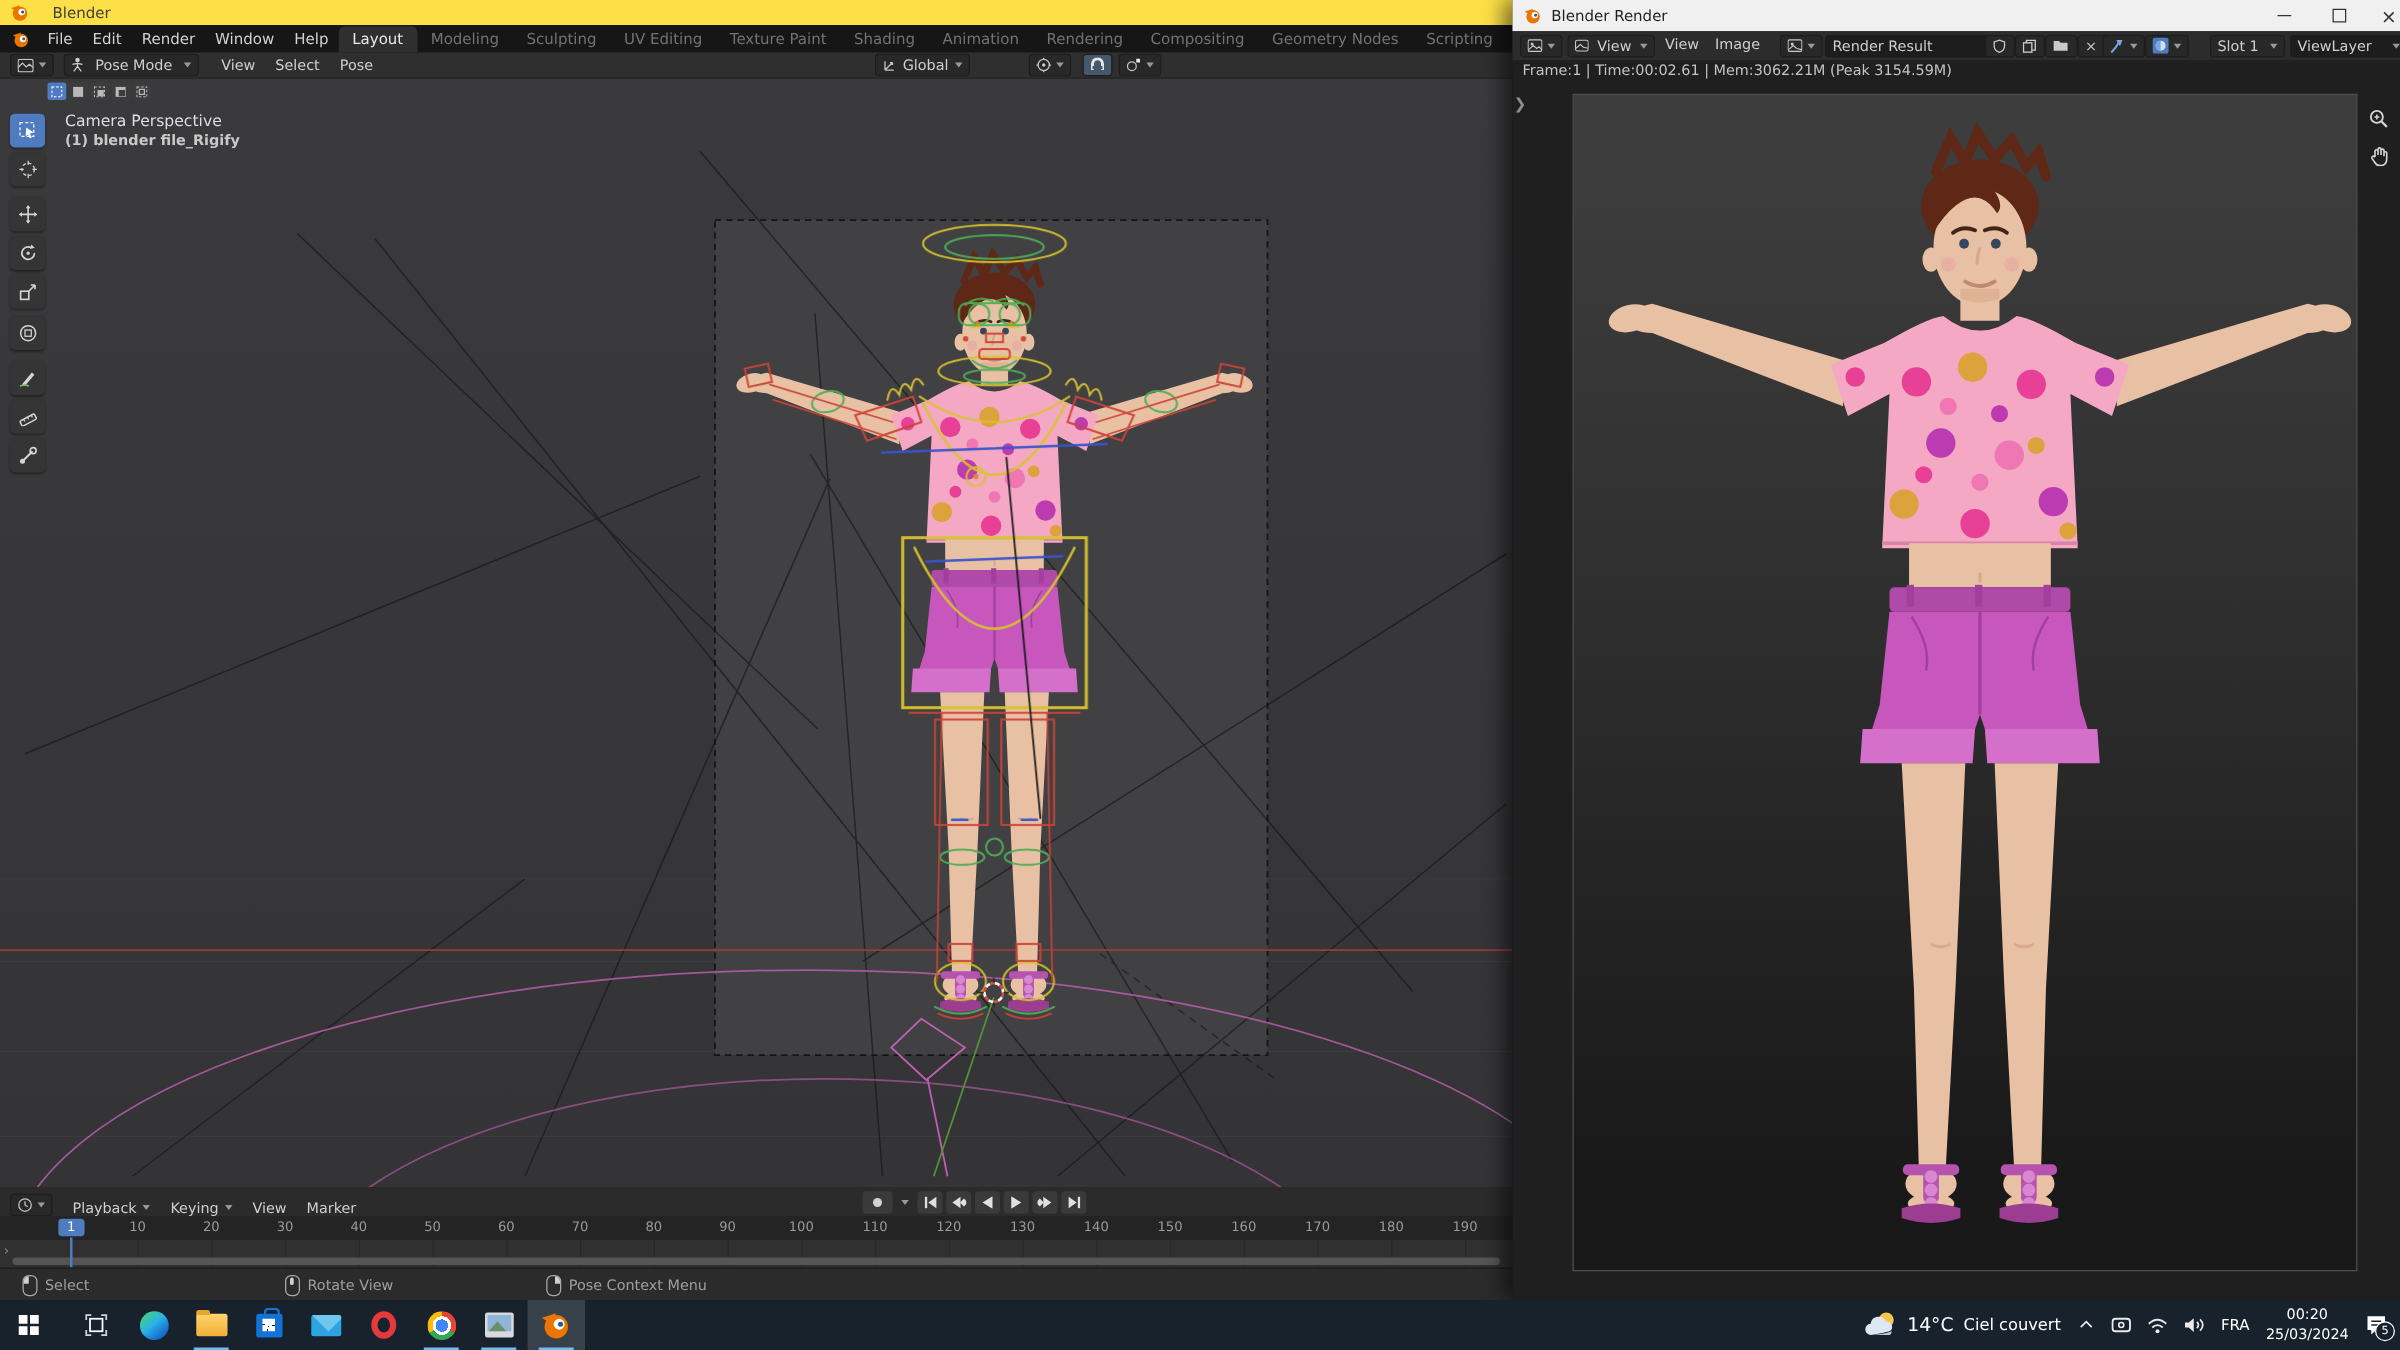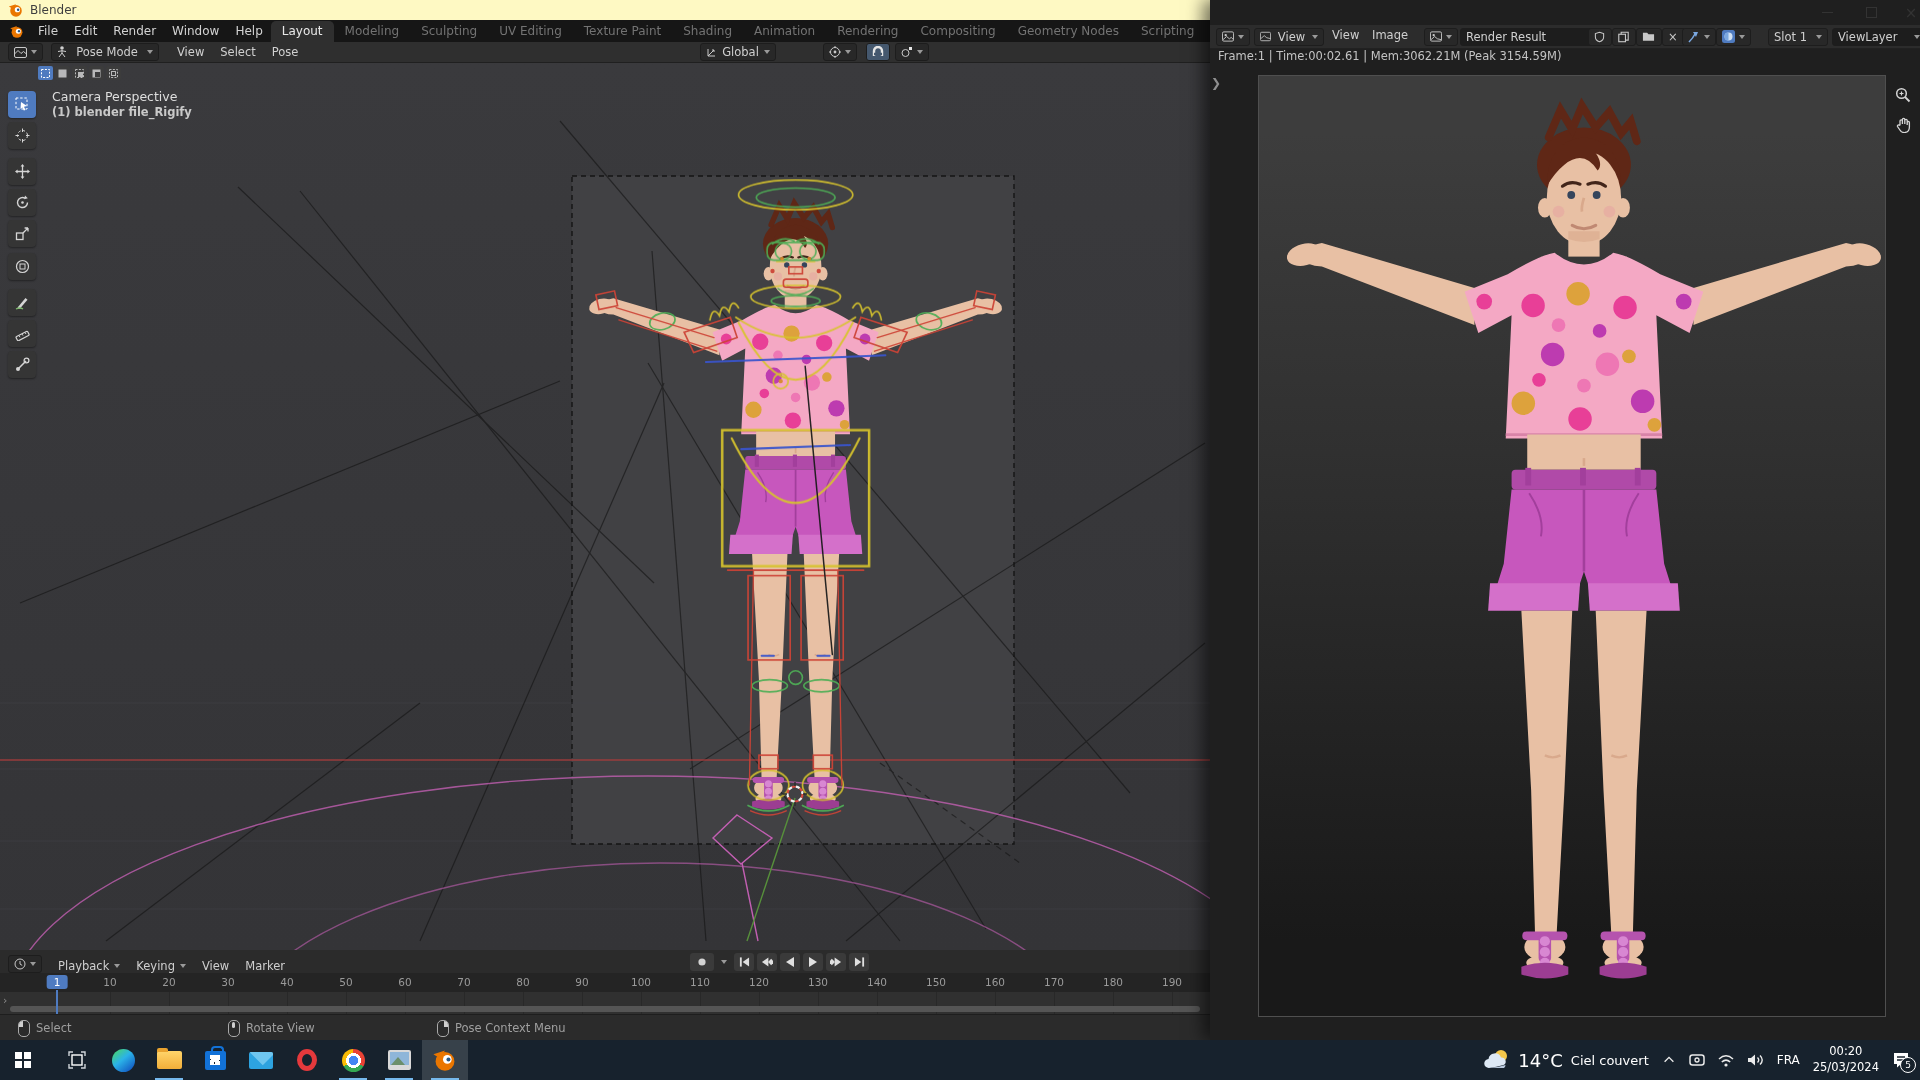--- a/index.html
+++ b/index.html
@@ -2,22 +2,22 @@
 <html><head>
 <meta charset="utf-8">
 <style>
   html,body{margin:0;padding:0;background:#000;}
   body{width:1920px;height:1080px;position:relative;overflow:hidden;
        font-family:"DejaVu Sans","Liberation Sans",sans-serif;
        -webkit-font-smoothing:antialiased;}
   .abs{position:absolute;}
   
   #main-win{position:absolute;left:0;top:0;width:1920px;height:1040px;background:#1d1d1d;}
-  #mw-title{position:absolute;left:0;top:0;width:100%;height:20px;background:#fef9c3;
-            display:flex;align-items:center;gap:6px;padding-left:8px;box-sizing:border-box;
+  #mw-title{position:absolute;left:0;top:0;width:100%;height:20px;background:#fde047;
+            display:flex;align-items:center;gap:18px;padding-left:8px;box-sizing:border-box;
             color:#3f3f3f;font-size:12px;}
   #mw-menubar{position:absolute;left:0;top:20px;width:100%;height:22px;background:#161616;
               display:flex;align-items:center;color:#d2d2d2;font-size:12px;}
   .menu{padding:0 8px;cursor:default;}
   .tabs{display:flex;align-items:flex-end;height:22px;}
   .tab{padding:3px 11px 4px;border-radius:5px 5px 0 0;color:#737373;font-size:12px;white-space:nowrap;}
   .tab.active{background:#2f2f2f;color:#e8e8e8;}
   #tool-header{position:absolute;left:0;top:42px;width:100%;height:20px;background:#2f2f2f;
                border-bottom:1px solid #202020;display:flex;align-items:center;font-size:11.5px;color:#d0d0d0;}
   .btn{background:#282828;border:1px solid #1d1d1d;border-radius:3px;height:16px;
@@ -562,20 +562,26 @@
     <span class="sb-item" style="left:437px">
       <span class="mouse rmb">
           <i></i>
         </span>
       <span>Pose Context Menu</span>
     </span>
   </div>
 </div>
 
 <div id="render-win">
+  <div id="rw-title">
+    <svg width="15" height="15" viewBox="0 0 18 18">
+        <use href="#blender-logo"></use>
+      </svg>
+    <span>Blender Render</span>
+  </div>
   <span class="wctl" style="left:600px">
       <span style="width:11px;height:1.4px;background:#333"></span>
     </span>
   <span class="wctl" style="left:644px">
       <span style="width:9px;height:9px;border:1.3px solid #333"></span>
     </span>
   <span class="wctl" style="left:684px;font-size:15px">×</span>
 
   <div id="rw-toolbar">
     <span class="btn" style="left:6px">
@@ -721,21 +727,21 @@
     <span class="run"></span>
   </div>
 
   <div class="tray">
     <span style="display:flex;align-items:center;gap:8px">
       <svg width="28" height="24" viewBox="0 0 28 24">
         <circle cx="19" cy="8" r="6" fill="#f5c84b"></circle>
         <path d="M7,20 a4.5,4.5 0 0 1 -0.5,-9 a6.5,6.5 0 0 1 12.5,-1.5 a4,4 0 0 1 2.5,7.5 q-7,2 -14.5,3 Z" fill="#dde8f4"></path>
         <path d="M6,20 h16 a4,4 0 0 0 1.5,-3 q-9,3 -17.5,3 Z" fill="#b9c9dd"></path>
       </svg>
-      <span style="font-size:18px">14°C</span>
+      <span style="font-size:15px">14°C</span>
       <span style="font-size:13px">Ciel couvert</span>
     </span>
     <span>
         <svg width="14" height="14" viewBox="0 0 16 16">
           <path d="M3,10 L8,5 L13,10" fill="none" stroke="#eaeaea" stroke-width="1.6"></path>
         </svg>
       </span>
     <span>
         <svg width="16" height="14" viewBox="0 0 16 14">
           <rect x="1" y="2" width="14" height="10" rx="2.5" fill="none" stroke="#eaeaea" stroke-width="1.5"></rect>

